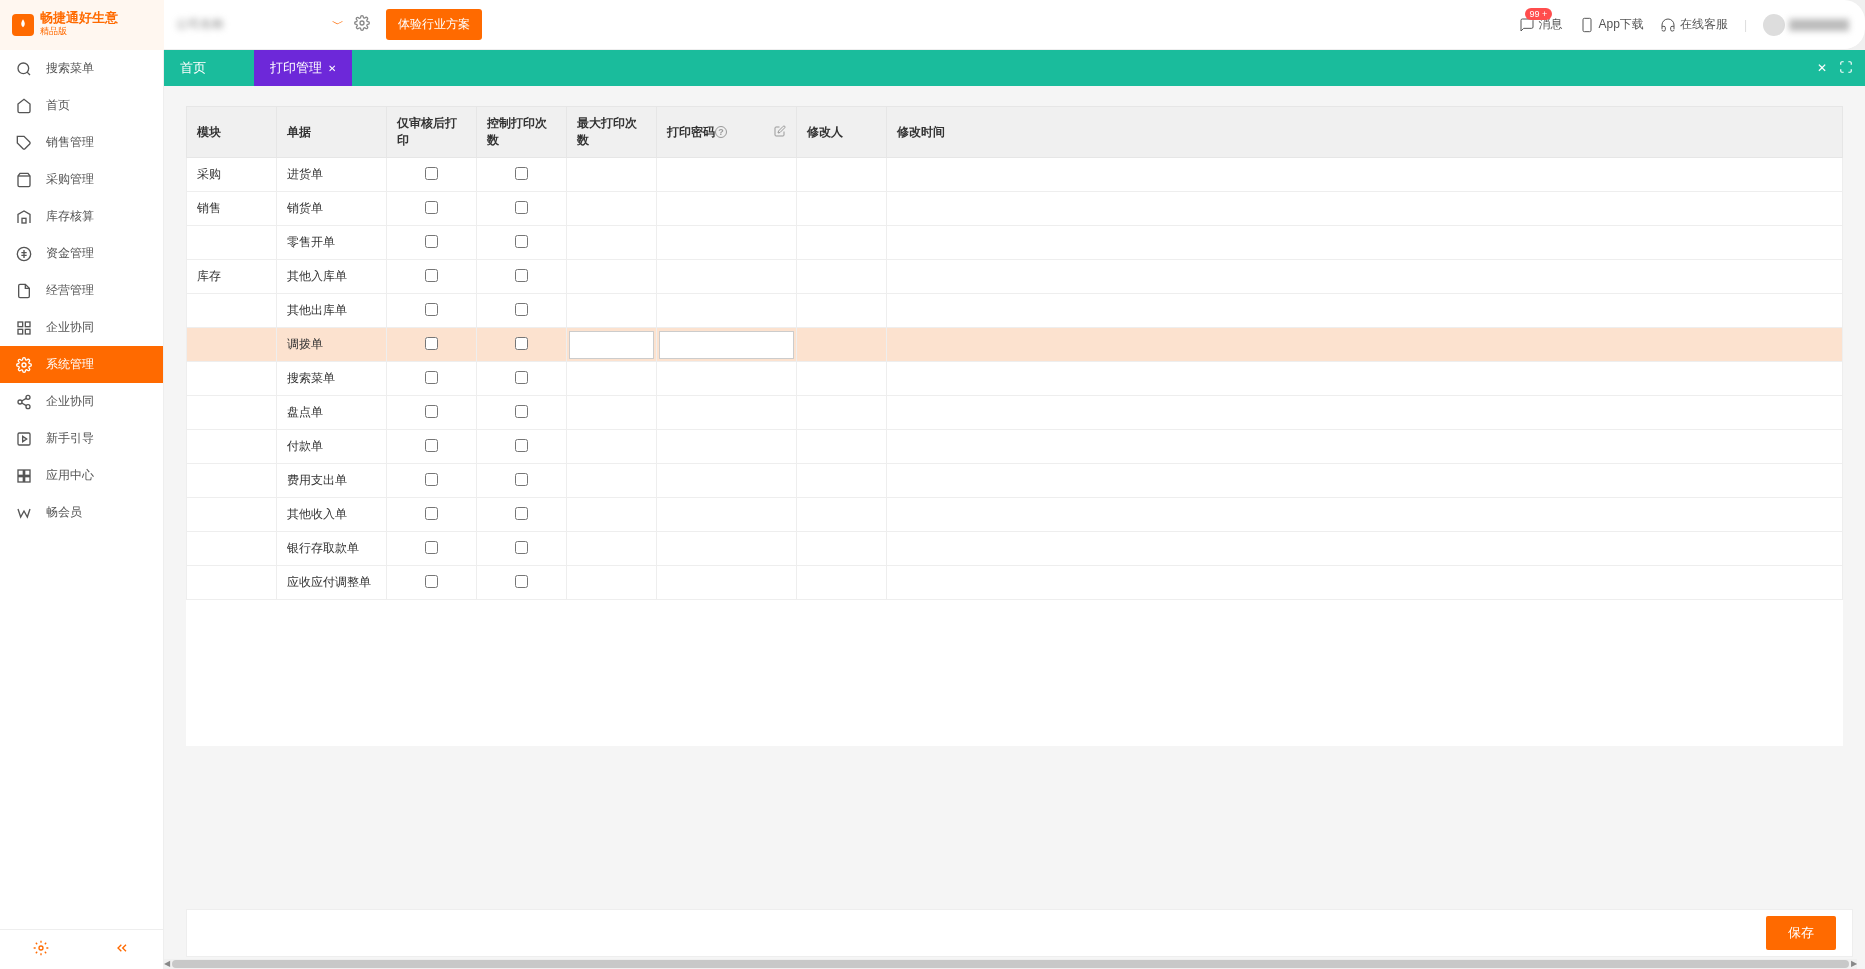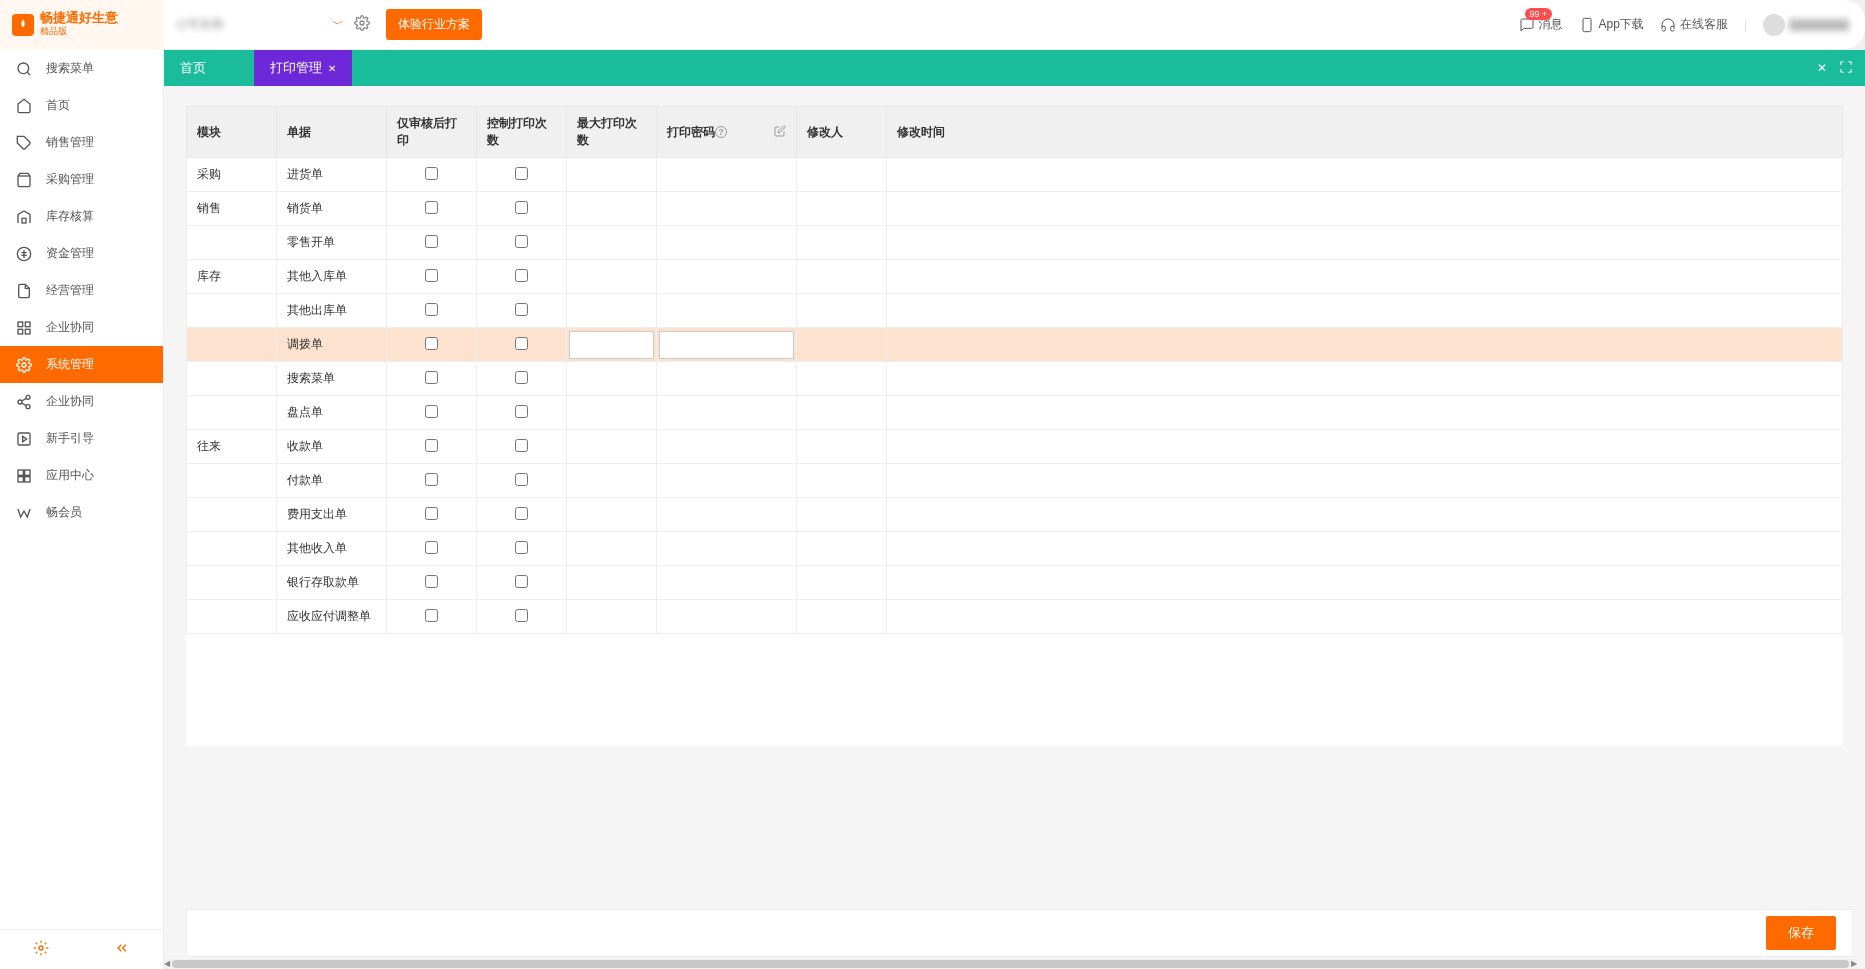--- a/index.html
+++ b/index.html
@@ -553,30 +553,20 @@
                 <td class="col-module"></td>
                 <td class="col-bill">盘点单</td>
                 <td class="col-audit"><input type="checkbox" style=""></td>
                 <td class="col-ctrl"><input type="checkbox" style=""></td>
                 <td></td>
                 <td></td>
                 <td class="col-user"></td>
                 <td></td>
               </tr>
               <tr>
-                <td class="col-module">往来</td>
-                <td class="col-bill">收款单</td>
-                <td class="col-audit"><input type="checkbox" style=""></td>
-                <td class="col-ctrl"><input type="checkbox" style=""></td>
-                <td></td>
-                <td></td>
-                <td class="col-user"></td>
-                <td></td>
-              </tr>
-              <tr>
                 <td class="col-module"></td>
                 <td class="col-bill">付款单</td>
                 <td class="col-audit"><input type="checkbox" style=""></td>
                 <td class="col-ctrl"><input type="checkbox" style=""></td>
                 <td></td>
                 <td></td>
                 <td class="col-user"></td>
                 <td></td>
               </tr>
               <tr>

